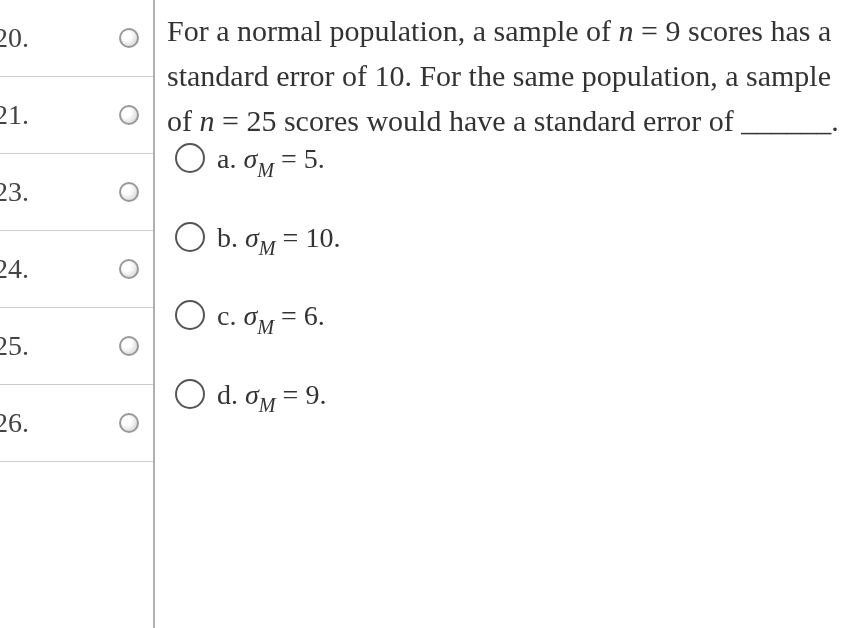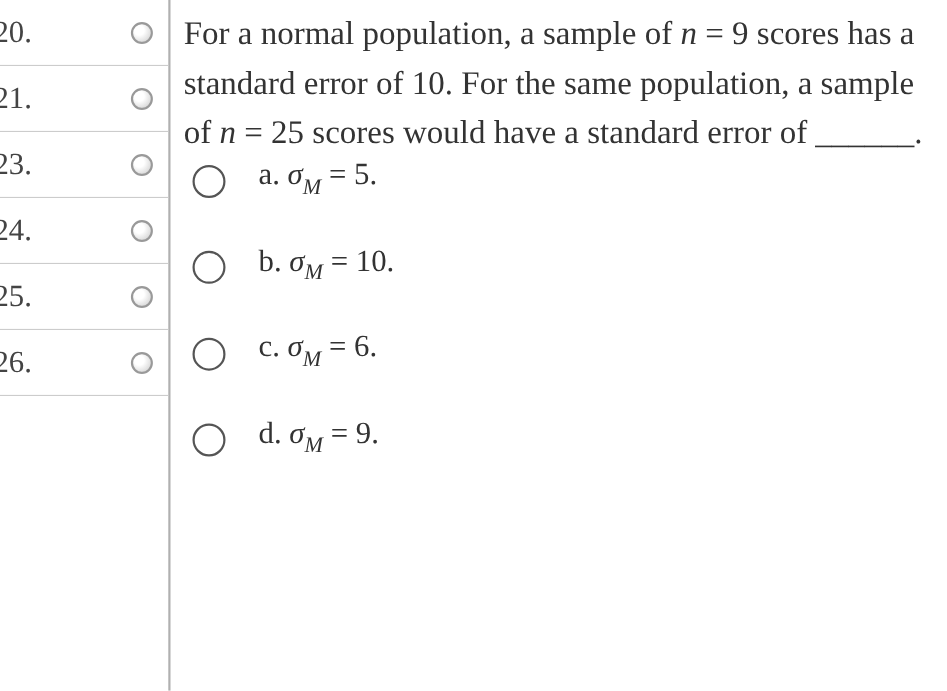--- a/index.html
+++ b/index.html
@@ -16,21 +16,21 @@
       height: 628px;
       overflow: hidden;
       display: flex;
     }
     .sidebar {
       width: 155px;
       flex-shrink: 0;
       border-right: 2px solid #b0b0b0;
     }
     .nav-item {
-      height: 60px;
+      height: 77px;
       border-bottom: 1px solid #ccc;
       display: flex;
       align-items: center;
       justify-content: space-between;
       padding: 0 14px 0 0;
       font-size: 28px;
       color: #444;
     }
     .nav-item .num {
       padding-left: 0;
@@ -57,22 +57,22 @@
       font-style: italic;
     }
     .options {
       display: flex;
       flex-direction: column;
       gap: 42px;
       padding-left: 8px;
     }
     .option {
       display: flex;
-      align-items: flex-end;
-      gap: 30px;
+      align-items: flex-start;
+      gap: 12px;
       cursor: pointer;
     }
     .radio-circle {
       width: 30px;
       height: 30px;
       border-radius: 50%;
       border: 2.5px solid #555;
       flex-shrink: 0;
     }
     .option-label {

